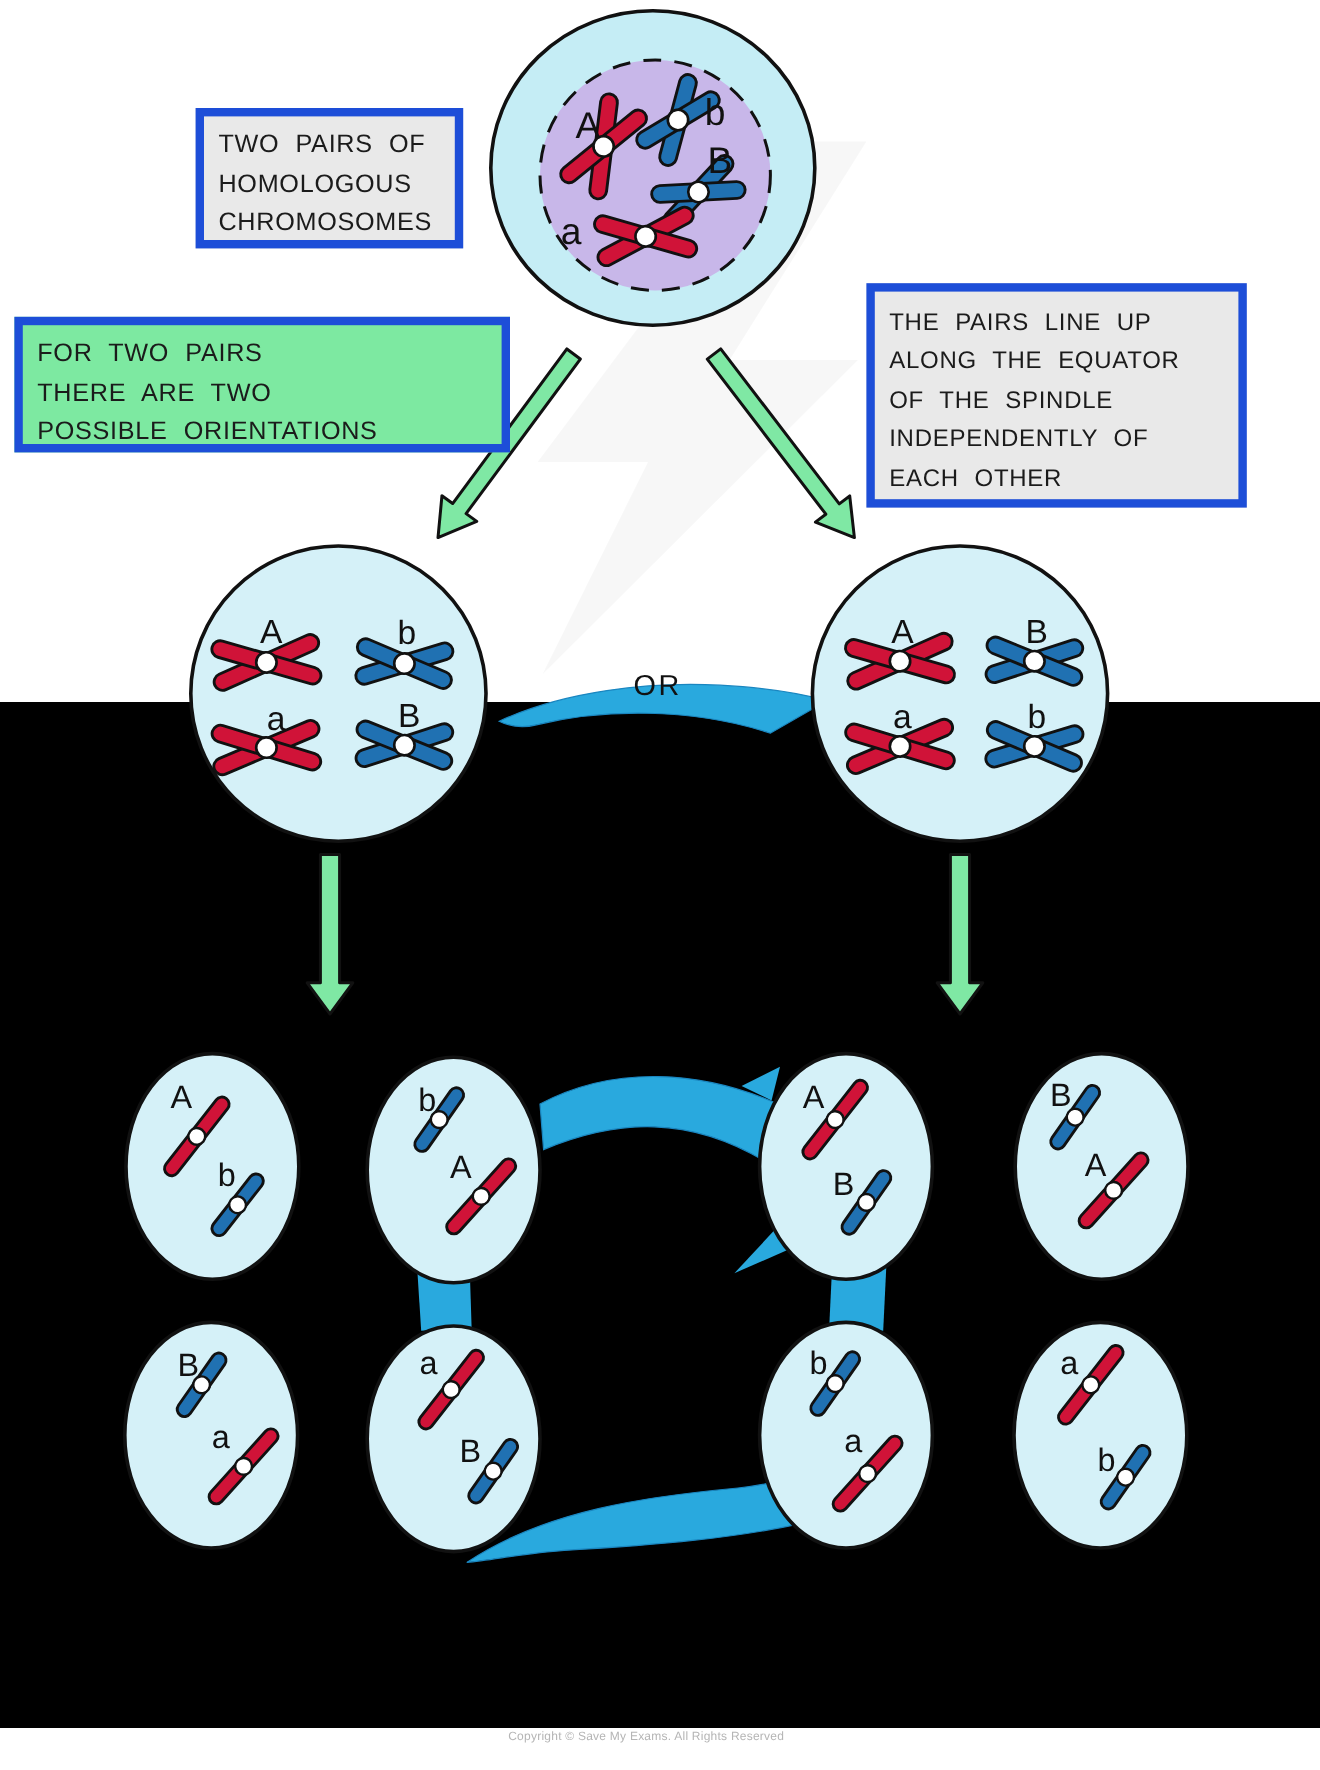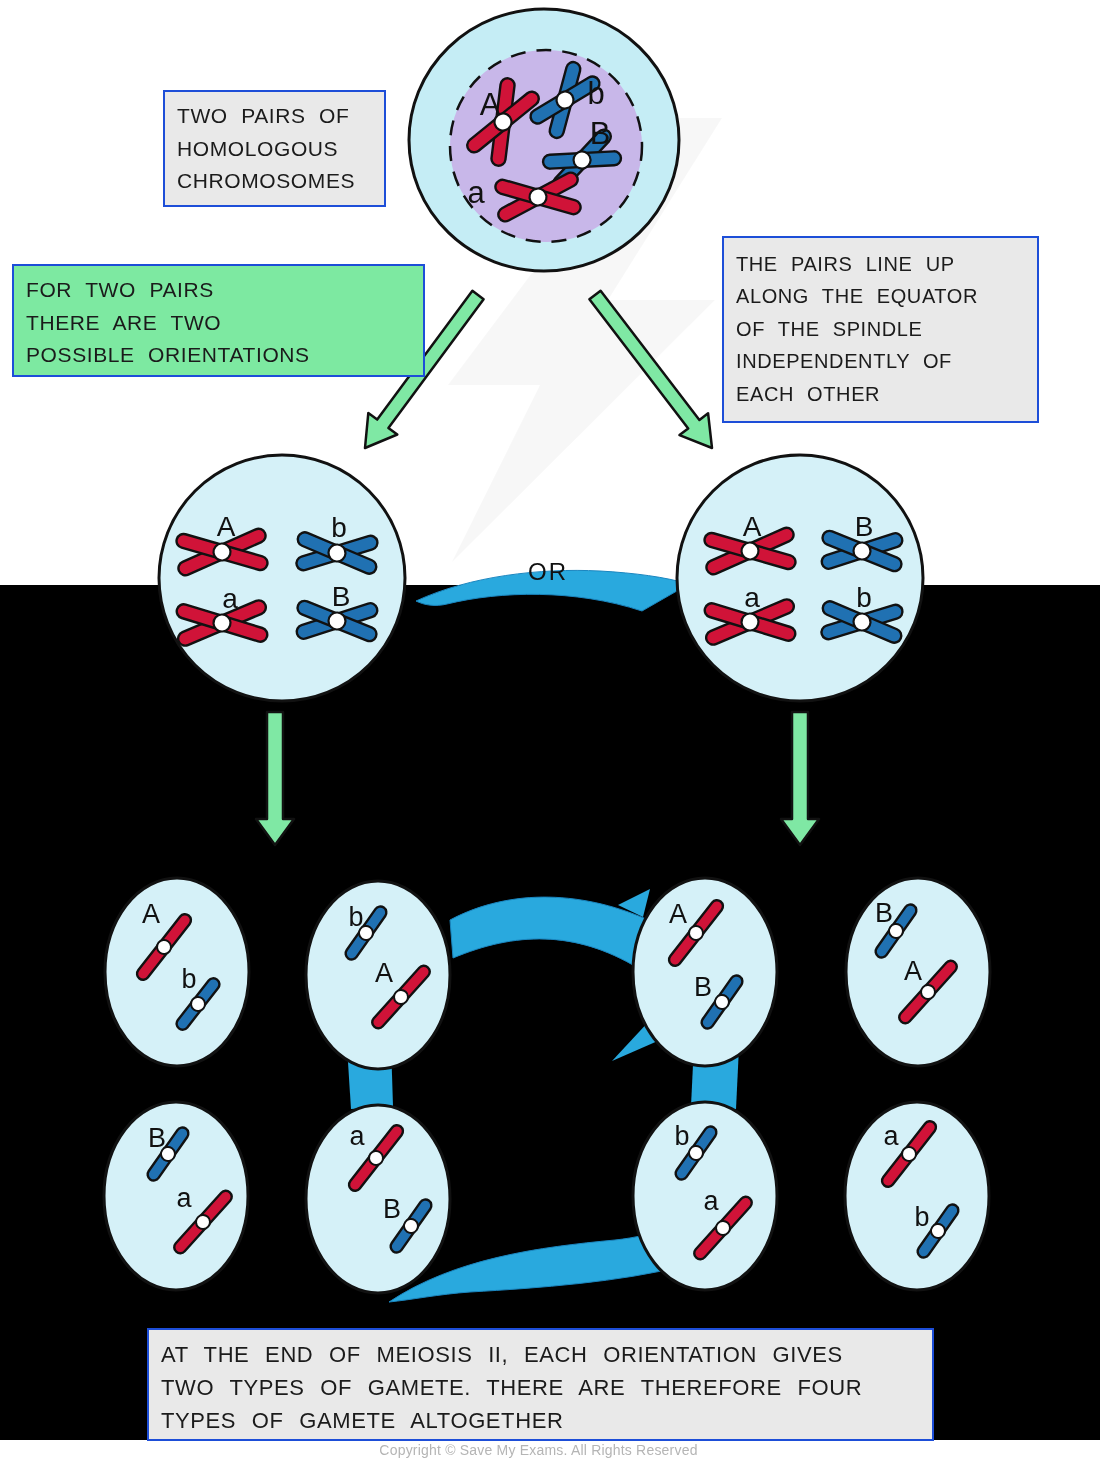--- a/index.html
+++ b/index.html
@@ -1,30 +1,30 @@
 <!DOCTYPE html>
 <html><head>
 <meta charset="utf-8">
 <style>
   html,body{margin:0;padding:0;background:#fff;}
   #stage{position:relative;width:1100px;height:1475px;background:#ffffff;overflow:hidden;
          font-family:"Liberation Sans",sans-serif;}
   #diagram{position:absolute;left:0;top:0;z-index:1;}
-  .note{position:absolute;z-index:2;background:#e9e9e9;border:2px solid #1d4ed8;
+  .note{position:absolute;z-index:2;background:#e9e9e9;border:7px solid #1d4ed8;
         color:#1b1b1b;font-size:21px;line-height:1.55;letter-spacing:.6px;word-spacing:7px;
         white-space:pre-line;padding:8px 12px;box-sizing:border-box;}
   .note--green{background:#7de9a1;}
   .note--top{left:163px;top:90px;width:223px;height:117px;}
   .note--left{left:12px;top:264px;width:413px;height:113px;}
   .note--right{left:722px;top:236px;width:317px;height:187px;font-size:20px;line-height:1.62;padding:10px 12px;}
   .note--bottom{left:147px;top:1328px;width:787px;height:113px;font-size:22px;line-height:1.5;word-spacing:9px;}
   .or-label{position:absolute;z-index:2;left:513px;top:558px;width:70px;text-align:center;
             font-size:24px;letter-spacing:2px;color:#111;}
   .footer{position:absolute;z-index:2;left:0;top:1442px;width:1077px;text-align:center;
-          font-size:14px;color:#b5b5b5;letter-spacing:.2px;}
+          font-size:10px;color:#b5b5b5;letter-spacing:.2px;}
   .chrom-label{fill:#111;font-family:"Liberation Sans",sans-serif;}
   .lbl-lg{font-size:31px;}
   .lbl-md{font-size:28px;}
   .lbl-sm{font-size:27px;}
 </style>
 </head>
 <body>
 
 <div id="stage">
 
@@ -224,17 +224,14 @@
 CHROMOSOMES</div>
   <div class="note note--green note--left">FOR TWO PAIRS
 THERE ARE TWO
 POSSIBLE ORIENTATIONS</div>
   <div class="note note--right">THE PAIRS LINE UP
 ALONG THE EQUATOR
 OF THE SPINDLE
 INDEPENDENTLY OF
 EACH OTHER</div>
   <div class="or-label">OR</div>
-  <div class="note note--bottom">AT THE END OF MEIOSIS II, EACH ORIENTATION GIVES
-TWO TYPES OF GAMETE. THERE ARE THEREFORE FOUR
-TYPES OF GAMETE ALTOGETHER</div>
   <div class="footer">Copyright © Save My Exams. All Rights Reserved</div>
 </div>
 
 </body></html>

